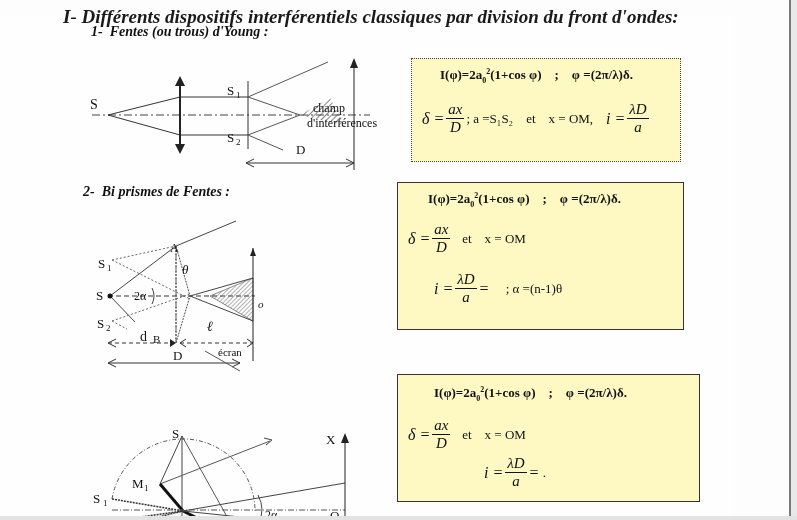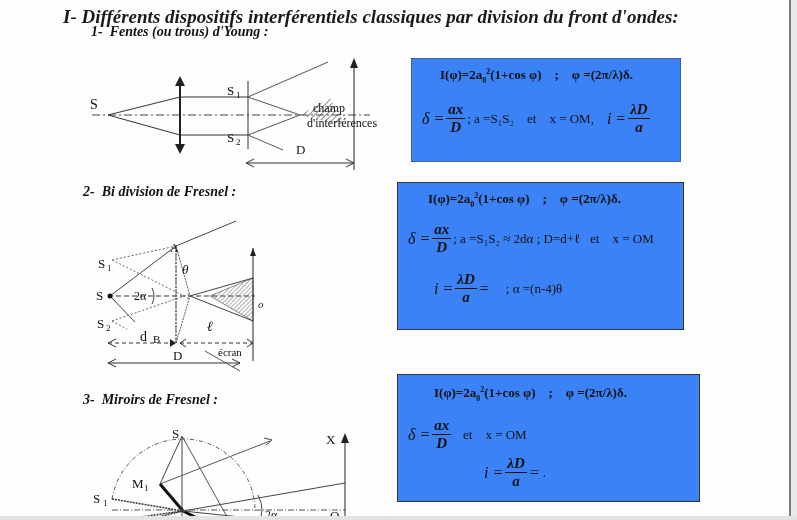--- a/index.html
+++ b/index.html
@@ -5,25 +5,25 @@
   html, body { margin:0; padding:0; }
   body {
     width:797px; height:520px; overflow:hidden; position:relative;
     background:#fdfdfd; font-family:"Liberation Serif", serif; color:#111;
   }
   .page { position:absolute; left:0; top:16px; width:733px; height:516px; background:#fefefe; }
   .scrollbar-v { position:absolute; right:0; top:0; width:8px; height:520px; background:#e9e9e9; border-left:2px solid #7a7a7a; box-sizing:border-box; }
   .scrollbar-h { position:absolute; left:0; bottom:0; width:797px; height:4px; background:#e3e3e3; }
   .title-cut { position:absolute; left:63px; top:-10px; font-size:19px; font-weight:bold; font-style:italic; white-space:nowrap; color:#1a1a1a; }
   .heading { position:absolute; font-size:14px; font-weight:bold; font-style:italic; white-space:nowrap; }
-  .box { position:absolute; border:1.5px solid #333; box-sizing:border-box; background:#3b82f6; }
+  .box { position:absolute; border:1.5px solid #333; box-sizing:border-box; background:#fef9c3; }
   .box.dotted { border:1.5px dotted #444; }
   .line { position:absolute; white-space:nowrap; font-size:13px; }
   .b { font-weight:bold; }
-  .frac { display:inline-flex; flex-direction:column; align-items:center; vertical-align:middle; font-style:italic; font-size:15px; margin:0 2px;font-weight:bold; }
+  .frac { display:inline-flex; flex-direction:column; align-items:center; vertical-align:middle; font-style:italic; font-size:15px; margin:0 2px; }
   .frac .num { border-bottom:1px solid #111; padding:0 2px; line-height:17px; }
   .frac .den { line-height:17px; }
   .it { font-style:italic; font-size:16px; }
   svg { position:absolute; overflow:visible; }
   svg text { font-family:"Liberation Serif", serif; fill:#111; }
 </style>
 </head>
 <body>
 
 <div class="page">
@@ -97,21 +97,21 @@
       <span class="it">i =</span>
       <span class="frac">
           <span class="num">λD</span>
           <span class="den">a</span>
         </span>
     </div>
   </div>
 
   <div class="heading" style="left:83px; top:168px;">
     <span>2-</span>&nbsp;
-    <span>Bi division de Fresnel :</span>
+    <span>Bi prismes de Fentes :</span>
   </div>
 
   <svg style="left:0;top:0;" width="300" height="370">
     <defs>
       <pattern id="hatch2" width="3" height="3" patternUnits="userSpaceOnUse" patternTransform="rotate(45)">
         <line x1="0" y1="0" x2="0" y2="3" stroke="#666" stroke-width="1"></line>
       </pattern>
     </defs>
     <line x1="108" y1="280" x2="255" y2="280" stroke="#333" stroke-dasharray="5,3"></line>
     <line x1="110" y1="280" x2="176" y2="230" stroke="#444"></line>
@@ -161,39 +161,35 @@
       <span>I(φ)=2a</span><sub style="font-size:8px">0</sub><sup style="font-size:8px">2</sup><span>(1+cos φ)</span>
       &nbsp;&nbsp;&nbsp;<span>;</span>&nbsp;&nbsp;&nbsp;
       <span>φ =(2π/λ)δ.</span>
     </div>
     <div class="line" style="left:10px; top:38px; display:flex; align-items:center;">
       <span class="it">δ =</span>
       <span class="frac">
           <span class="num">ax</span>
           <span class="den">D</span>
         </span>
-      <span>; a =S₁S₂ ≈ 2dα ; D=d+ℓ</span>&nbsp;&nbsp;&nbsp;
+      &nbsp;&nbsp;&nbsp;
       <span>et</span>&nbsp;&nbsp;&nbsp;&nbsp;
       <span>x = OM</span>
     </div>
     <div class="line" style="left:36px; top:88px; display:flex; align-items:center;">
       <span class="it">i =</span>
       <span class="frac">
           <span class="num">λD</span>
           <span class="den">a</span>
         </span>
       <span class="it">=</span>
-      &nbsp;&nbsp;&nbsp;&nbsp;&nbsp;<span>;  α =(n-4)θ</span>
-    </div>
-  </div>
-
-  <div class="heading" style="left:83px; top:376px;">
-    <span>3-</span>&nbsp;
-    <span>Miroirs de Fresnel :</span>
-  </div>
+      &nbsp;&nbsp;&nbsp;&nbsp;&nbsp;<span>;  α =(n-1)θ</span>
+    </div>
+  </div>
+
 
   <svg style="left:0;top:0;" width="370" height="520">
     <path d="M112,483 A72,72 0 0 1 255,495" fill="none" stroke="#555" stroke-dasharray="4,2,1,2"></path>
     <line x1="182" y1="420" x2="182" y2="520" stroke="#444"></line>
     <line x1="182" y1="420" x2="160" y2="468" stroke="#444"></line>
     <line x1="182" y1="420" x2="235" y2="515" stroke="#555"></line>
     <line x1="160" y1="468" x2="270" y2="425" stroke="#555"></line>
     <polyline points="264,422 272,424 266,429" fill="none" stroke="#444"></polyline>
     <line x1="160" y1="468" x2="183" y2="495" stroke="#111" stroke-width="3"></line>
     <line x1="183" y1="495" x2="223" y2="515" stroke="#111" stroke-width="3"></line>

